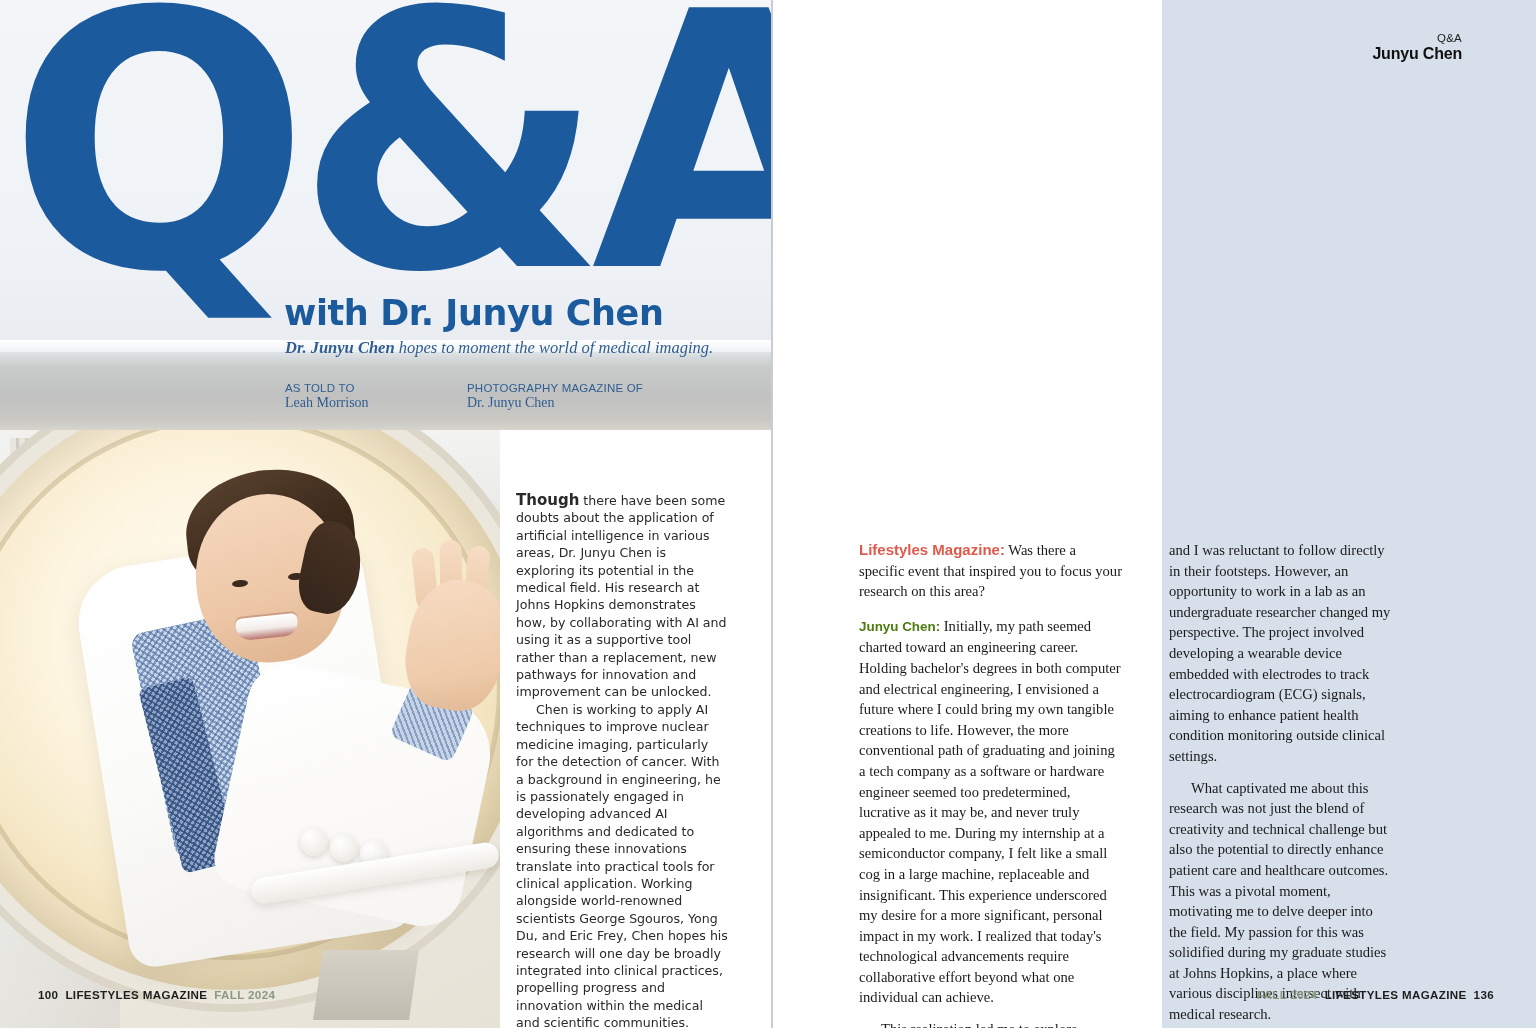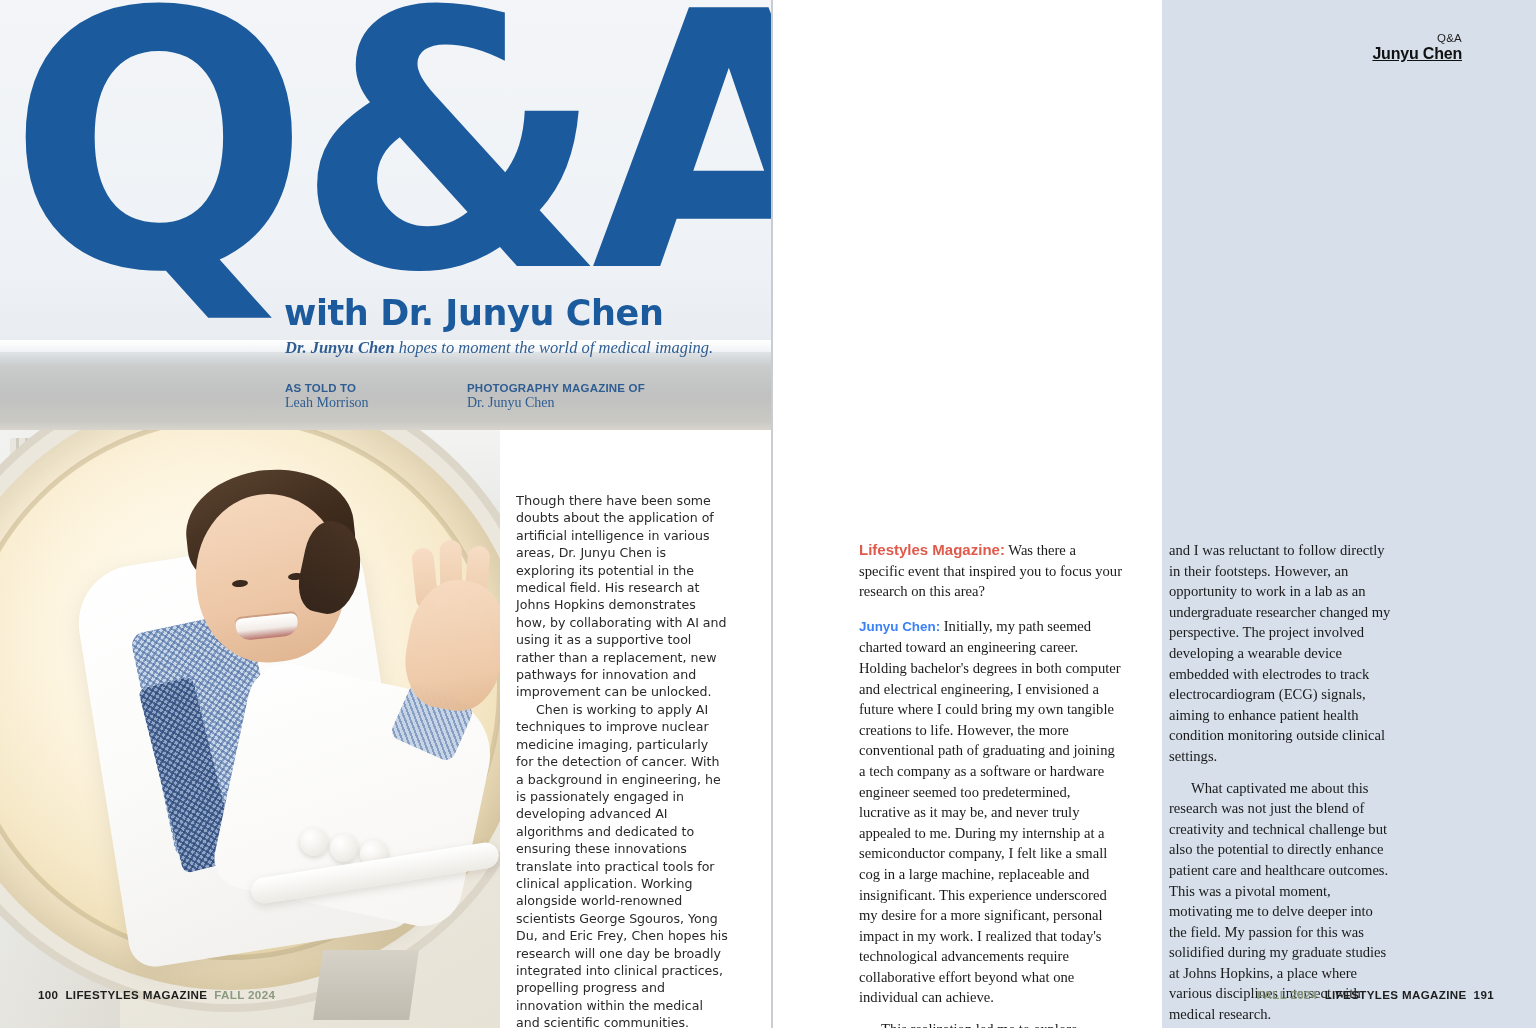--- a/index.html
+++ b/index.html
@@ -198,40 +198,40 @@
   .dek {
     position:absolute; left:285px; top:338px;
     font-size:16.5px; color:#2f5d92;
     font-family:"Liberation Serif", serif; font-style:italic;
   }
   .dek b { font-weight:700; font-style:italic; }
 
   .credits { position:absolute; left:285px; top:382px; display:flex; gap:0; }
   .credit { width:182px; }
   .credit .k {
-    font-size:11.5px; letter-spacing:.2px; color:#2f5d92; font-weight:700;
+    font-size:11.5px; letter-spacing:.2px; color:#2f5d92; font-weight:400;
     font-family:"Liberation Sans", sans-serif;
   }
   .credit .v {
     font-size:14px; color:#2f5d92; margin-top:1px;
     font-family:"Liberation Serif", serif;
   }
 
   
   .intro-panel {
     position:absolute; left:500px; top:430px; width:272px; height:598px;
     background:#ffffff;
   }
   .intro {
     position:absolute; left:16px; top:62px; width:212px;
     font-size:12.6px; line-height:17.4px; color:#2a2a2a;
     text-align:left;
     font-family:"DejaVu Sans", sans-serif;
   }
-  .intro .lead { font-weight:400; font-size:13px;text-align:right; }
+  .intro .lead { font-weight:700; font-size:15px;text-align:right; }
   .intro p + p { text-indent:20px; }
 
   
   .folio-left {
     position:absolute; left:38px; top:988px;
     font-size:11.6px; letter-spacing:.35px; color:#1d1d1d; font-weight:700;
   }
   .folio-left .date { color:#8a9a7e; font-weight:700; margin-left:7px; }
   .folio-left .num { margin-right:7px; }
 
@@ -250,35 +250,35 @@
     position:absolute; left:389px; top:0; width:374px; height:1028px;
     background:#d6dfea;
   }
   .runhead {
     position:absolute; right:74px; top:32px; text-align:right;
   }
   .runhead .kicker {
     font-size:11.5px; color:#1d1d1d; letter-spacing:.2px; font-weight:400;
   }
   .runhead .name {
-    font-size:16px; color:#111111; font-weight:700; margin-top:1px; letter-spacing:-.2px;text-decoration:underline;
+    font-size:16px; color:#111111; font-weight:700; margin-top:1px; letter-spacing:-.2px;
   }
 
   .col {
     position:absolute; width:265px;
     font-family:"Liberation Serif", serif;
     font-size:14.6px; line-height:20.6px; color:#1a1a1a;
     text-align:left;
   }
   .col-a { left:86px; top:540px; }
   .col-b { left:396px; top:540px; width:222px; }
   .col p + p { margin-top:11px; }
   .q-gap { height:14px; }
   .spk-lm { color:#e05a4c; font-weight:700; font-family:"Liberation Sans", sans-serif; font-size:15px; }
-  .spk-jc { color:#3b82f6; font-weight:700; font-family:"Liberation Sans", sans-serif; font-size:13.4px; }
+  .spk-jc { color:#4d7c0f; font-weight:700; font-family:"Liberation Sans", sans-serif; font-size:13.4px; }
   .indent { text-indent:22px; }
 
   .folio-right {
     position:absolute; right:42px; top:988px;
     font-size:11.6px; letter-spacing:.35px; color:#1d1d1d; font-weight:700;
   }
   .folio-right .date { color:#8a9a7e; font-weight:700; margin-right:7px; }
   .folio-right .num { margin-left:7px; }
 </style>
 </head>
@@ -368,17 +368,17 @@
     </div>
 
     <div class="col col-b">
       <p>and I was reluctant to follow directly in their footsteps. However, an opportunity to work in a lab as an undergraduate researcher changed my perspective. The project involved developing a wearable device embedded with electrodes to track electrocardiogram (ECG) signals, aiming to enhance patient health condition monitoring outside clinical settings.</p>
       <p class="indent">What captivated me about this research was not just the blend of creativity and technical challenge but also the potential to directly enhance patient care and healthcare outcomes. This was a pivotal moment, motivating me to delve deeper into the field. My passion for this was solidified during my graduate studies at Johns Hopkins, a place where various disciplines intersect with medical research.</p>
       <div class="q-gap"></div>
       <p></p>
     </div>
 
     <div class="folio-right">
-      <span class="date">FALL 2024</span><span>LIFESTYLES MAGAZINE</span><span class="num">191</span>
+      <span class="date">FALL 2024</span><span>LIFESTYLES MAGAZINE</span><span class="num">136</span>
     </div>
   </div>
 
 </div>
 
 </body></html>

